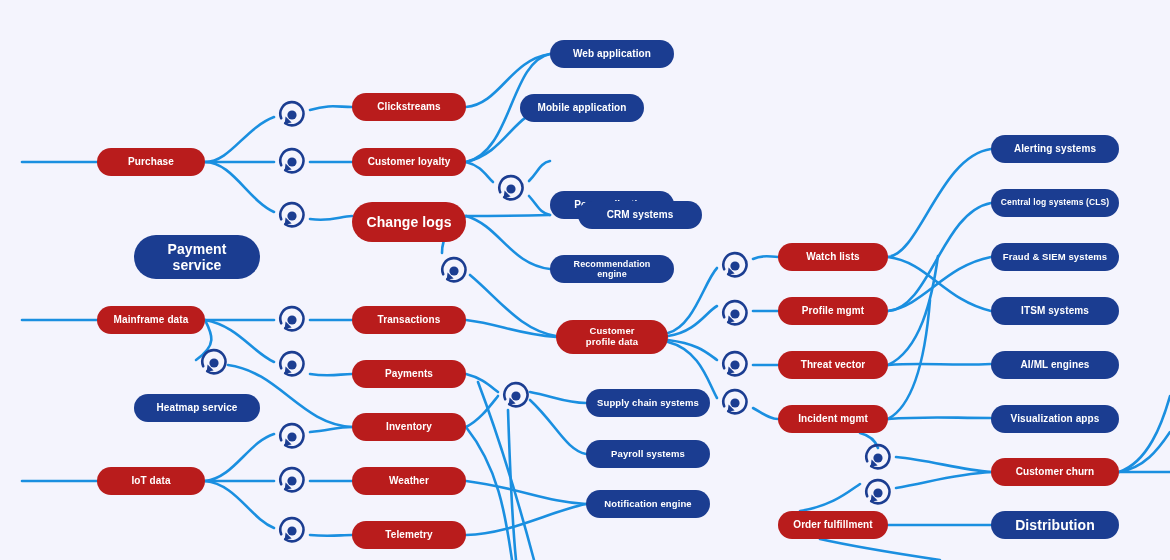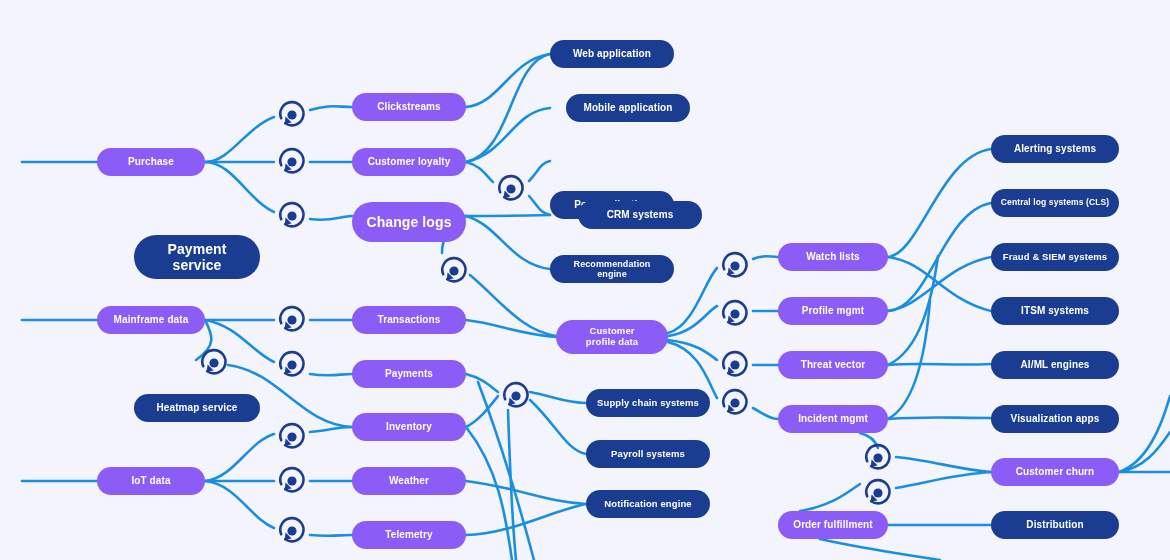--- a/index.html
+++ b/index.html
@@ -36,21 +36,21 @@
     box-sizing: border-box;
     border-radius: 999px;
     color: #ffffff;
     font-weight: bold;
     letter-spacing: 0.1px;
     line-height: 1.15;
     padding: 8px 8px;
     white-space: pre-line;
     z-index: 3;
   }
-  .node.light { background: #8b5cf6; }
+  .node.light { background: #b91c1c; }
   .node.dark  { background: #1b3d91; }
 
   .sync {
     position: absolute;
     width: 36px;
     height: 36px;
     z-index: 4;
   }
 </style>
 </head>
@@ -135,42 +135,42 @@
       <div class="node light" style="left: 97px; top: 467px; width: 108px; height: 28px; font-size: 10px;">IoT data</div>
       <div class="node light" style="left: 352px; top: 93px; width: 114px; height: 28px; font-size: 10px;">Clickstreams</div>
       <div class="node light" style="left: 352px; top: 148px; width: 114px; height: 28px; font-size: 10px;">Customer loyalty</div>
       <div class="node light" style="left: 352px; top: 202px; width: 114px; height: 40px; font-size: 14px;">Change logs</div>
       <div class="node light" style="left: 352px; top: 306px; width: 114px; height: 28px; font-size: 10px;">Transactions</div>
       <div class="node light" style="left: 352px; top: 360px; width: 114px; height: 28px; font-size: 10px;">Payments</div>
       <div class="node light" style="left: 352px; top: 413px; width: 114px; height: 28px; font-size: 10px;">Inventory</div>
       <div class="node light" style="left: 352px; top: 467px; width: 114px; height: 28px; font-size: 10px;">Weather</div>
       <div class="node light" style="left: 352px; top: 521px; width: 114px; height: 28px; font-size: 10px;">Telemetry</div>
       <div class="node dark" style="left: 550px; top: 40px; width: 124px; height: 28px; font-size: 10px;">Web application</div>
-      <div class="node dark" style="left: 566px; top: 94px; width: 124px; height: 28px; font-size: 10px; text-align: center;">Mobile application</div>
+      <div class="node dark" style="left: 520px; top: 94px; width: 124px; height: 28px; font-size: 10px; text-align: center;">Mobile application</div>
       <div class="node dark" style="left: 550px; top: 147px; width: 124px; height: 28px; font-size: 10px; margin-top: 44px;">Personalization</div>
       <div class="node dark" style="left: 578px; top: 201px; width: 124px; height: 28px; font-size: 10px;">CRM systems</div>
       <div class="node dark" style="left: 550px; top: 255px; width: 124px; height: 28px; font-size: 9px;">Recommendation engine</div>
       <div class="node light" style="left: 556px; top: 320px; width: 112px; height: 34px; font-size: 9.5px;">Customer
 profile data</div>
       <div class="node dark" style="left: 586px; top: 389px; width: 124px; height: 28px; font-size: 9.5px;">Supply chain systems</div>
       <div class="node dark" style="left: 586px; top: 440px; width: 124px; height: 28px; font-size: 9.5px;">Payroll systems</div>
       <div class="node dark" style="left: 586px; top: 490px; width: 124px; height: 28px; font-size: 9.5px;">Notification engine</div>
       <div class="node light" style="left: 778px; top: 243px; width: 110px; height: 28px; font-size: 10px;">Watch lists</div>
       <div class="node light" style="left: 778px; top: 297px; width: 110px; height: 28px; font-size: 10px;">Profile mgmt</div>
       <div class="node light" style="left: 778px; top: 351px; width: 110px; height: 28px; font-size: 10px;">Threat vector</div>
       <div class="node light" style="left: 778px; top: 405px; width: 110px; height: 28px; font-size: 10px;">Incident mgmt</div>
       <div class="node light" style="left: 778px; top: 511px; width: 110px; height: 28px; font-size: 10px;">Order fulfillment</div>
       <div class="node dark" style="left: 991px; top: 135px; width: 128px; height: 28px; font-size: 10px;">Alerting systems</div>
       <div class="node dark" style="left: 991px; top: 189px; width: 128px; height: 28px; font-size: 8.5px;">Central log systems (CLS)</div>
       <div class="node dark" style="left: 991px; top: 243px; width: 128px; height: 28px; font-size: 9.5px;">Fraud &amp; SIEM systems</div>
       <div class="node dark" style="left: 991px; top: 297px; width: 128px; height: 28px; font-size: 10px;">ITSM systems</div>
       <div class="node dark" style="left: 991px; top: 351px; width: 128px; height: 28px; font-size: 10px;">AI/ML engines</div>
       <div class="node dark" style="left: 991px; top: 405px; width: 128px; height: 28px; font-size: 10px;">Visualization apps</div>
       <div class="node light" style="left: 991px; top: 458px; width: 128px; height: 28px; font-size: 10px;">Customer churn</div>
-      <div class="node dark" style="left: 991px; top: 511px; width: 128px; height: 28px; font-size: 10px;">Distribution</div>
+      <div class="node dark" style="left: 991px; top: 511px; width: 128px; height: 28px; font-size: 14px;">Distribution</div>
     </div>
   <div id="icon-layer">
       <div class="sync" style="left: 274px; top: 97px;"><svg viewBox="0 0 36 36" width="36" height="36" xmlns="http://www.w3.org/2000/svg">
           <path d="M7.2 21.2 A11.6 11.6 0 1 1 11.2 26.2" fill="none" stroke="#1b3d91" stroke-width="2.6" stroke-linecap="round"></path>
           <path d="M11.6 19.6 L10.6 26.8 L17.6 25.6 Z" fill="#1b3d91"></path>
           <circle cx="18" cy="18" r="4.6" fill="#1b3d91"></circle>
         </svg></div>
       <div class="sync" style="left: 274px; top: 144px;"><svg viewBox="0 0 36 36" width="36" height="36" xmlns="http://www.w3.org/2000/svg">
           <path d="M7.2 21.2 A11.6 11.6 0 1 1 11.2 26.2" fill="none" stroke="#1b3d91" stroke-width="2.6" stroke-linecap="round"></path>
           <path d="M11.6 19.6 L10.6 26.8 L17.6 25.6 Z" fill="#1b3d91"></path>

